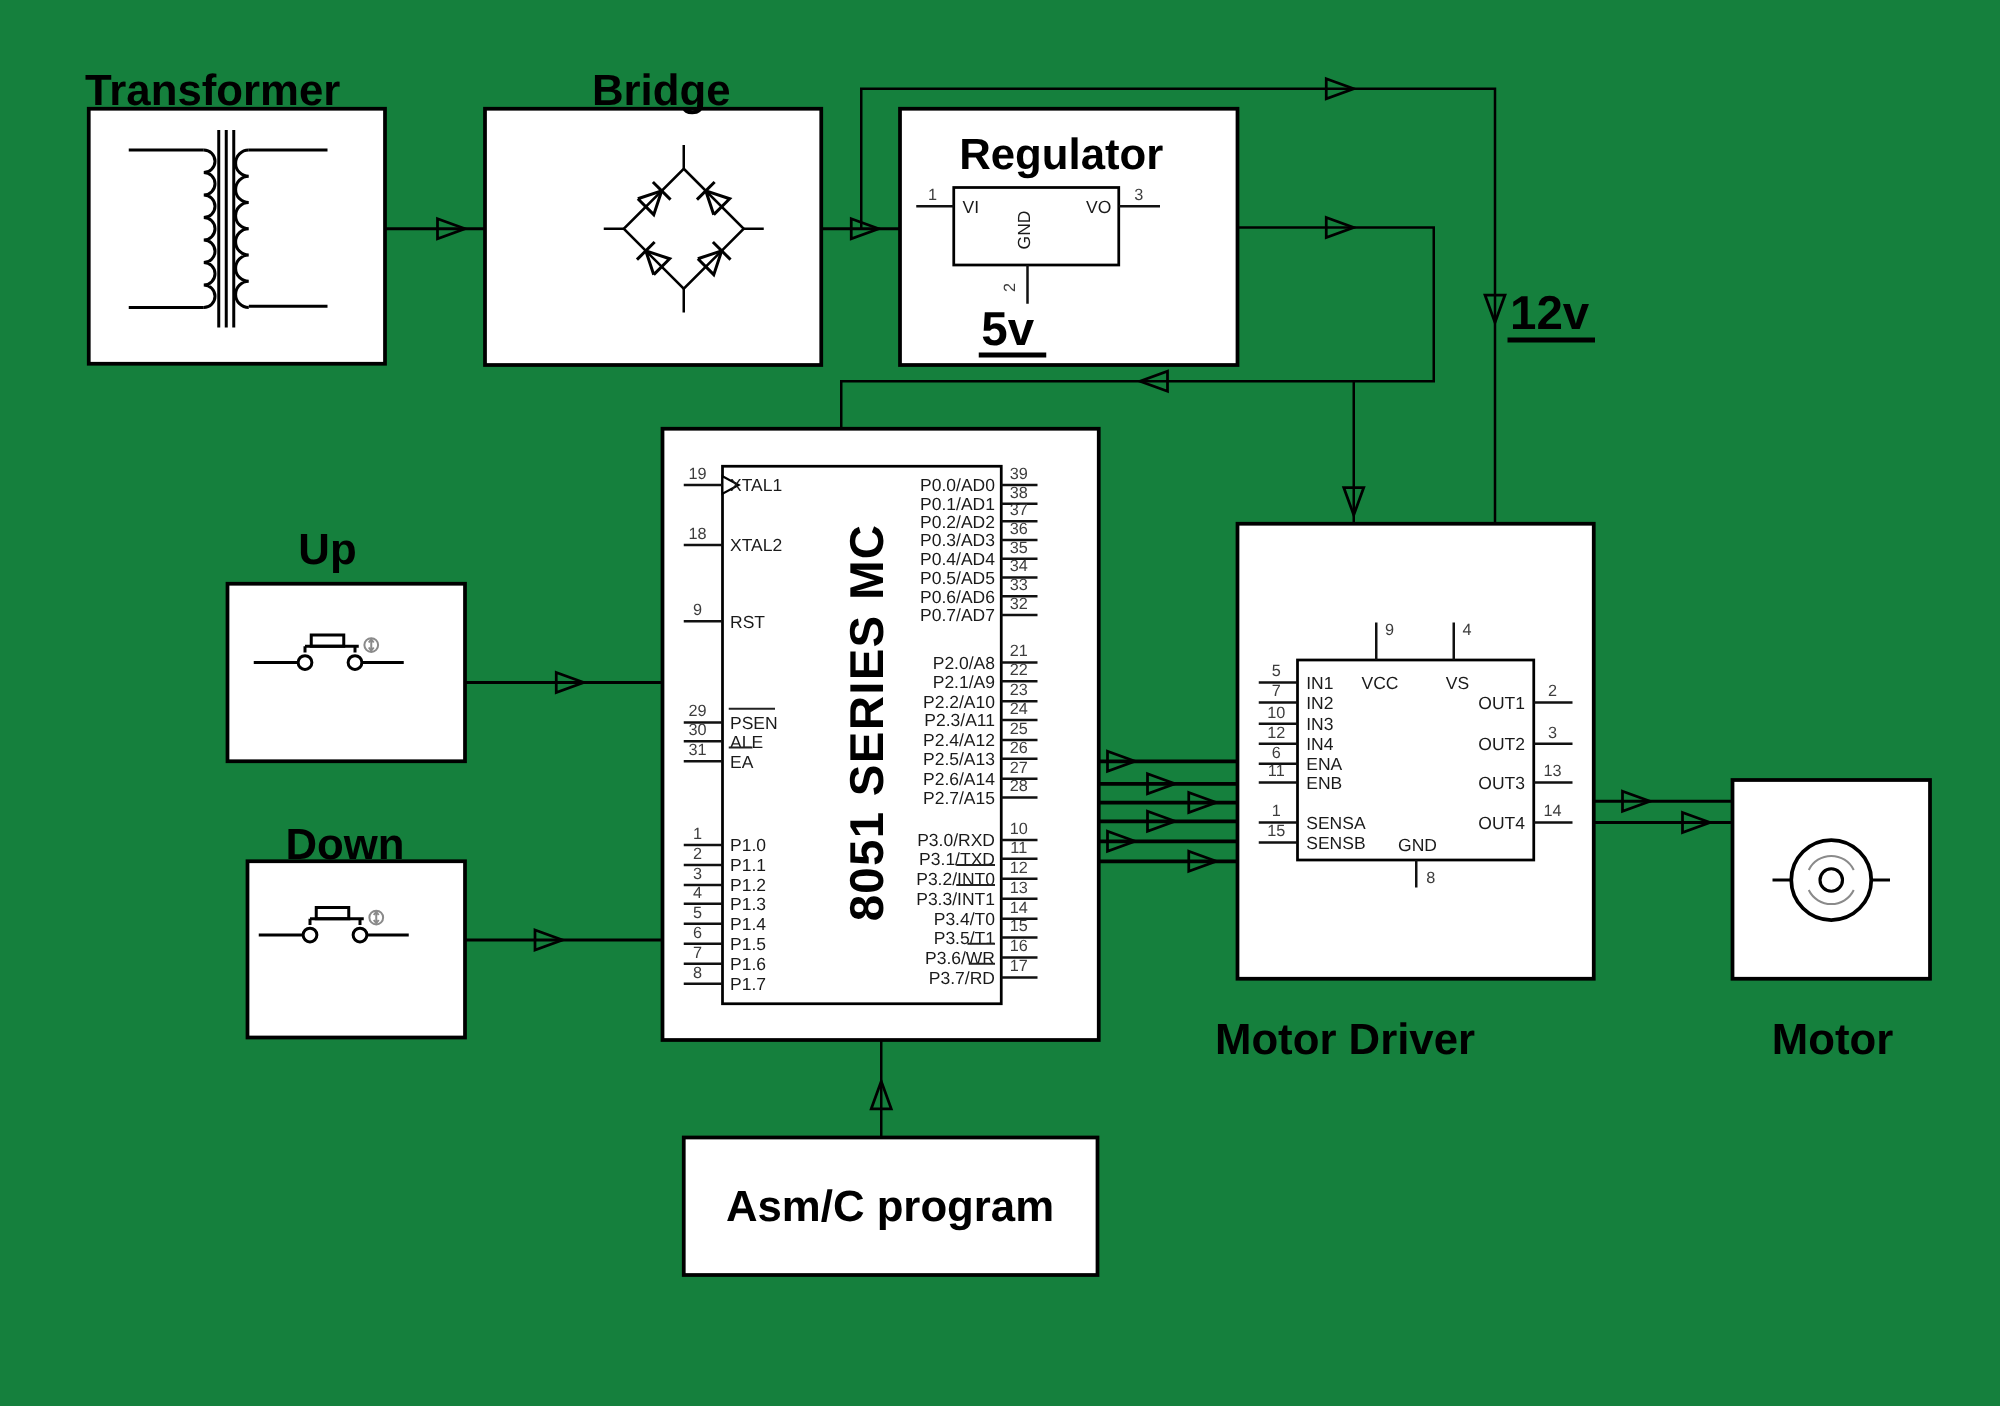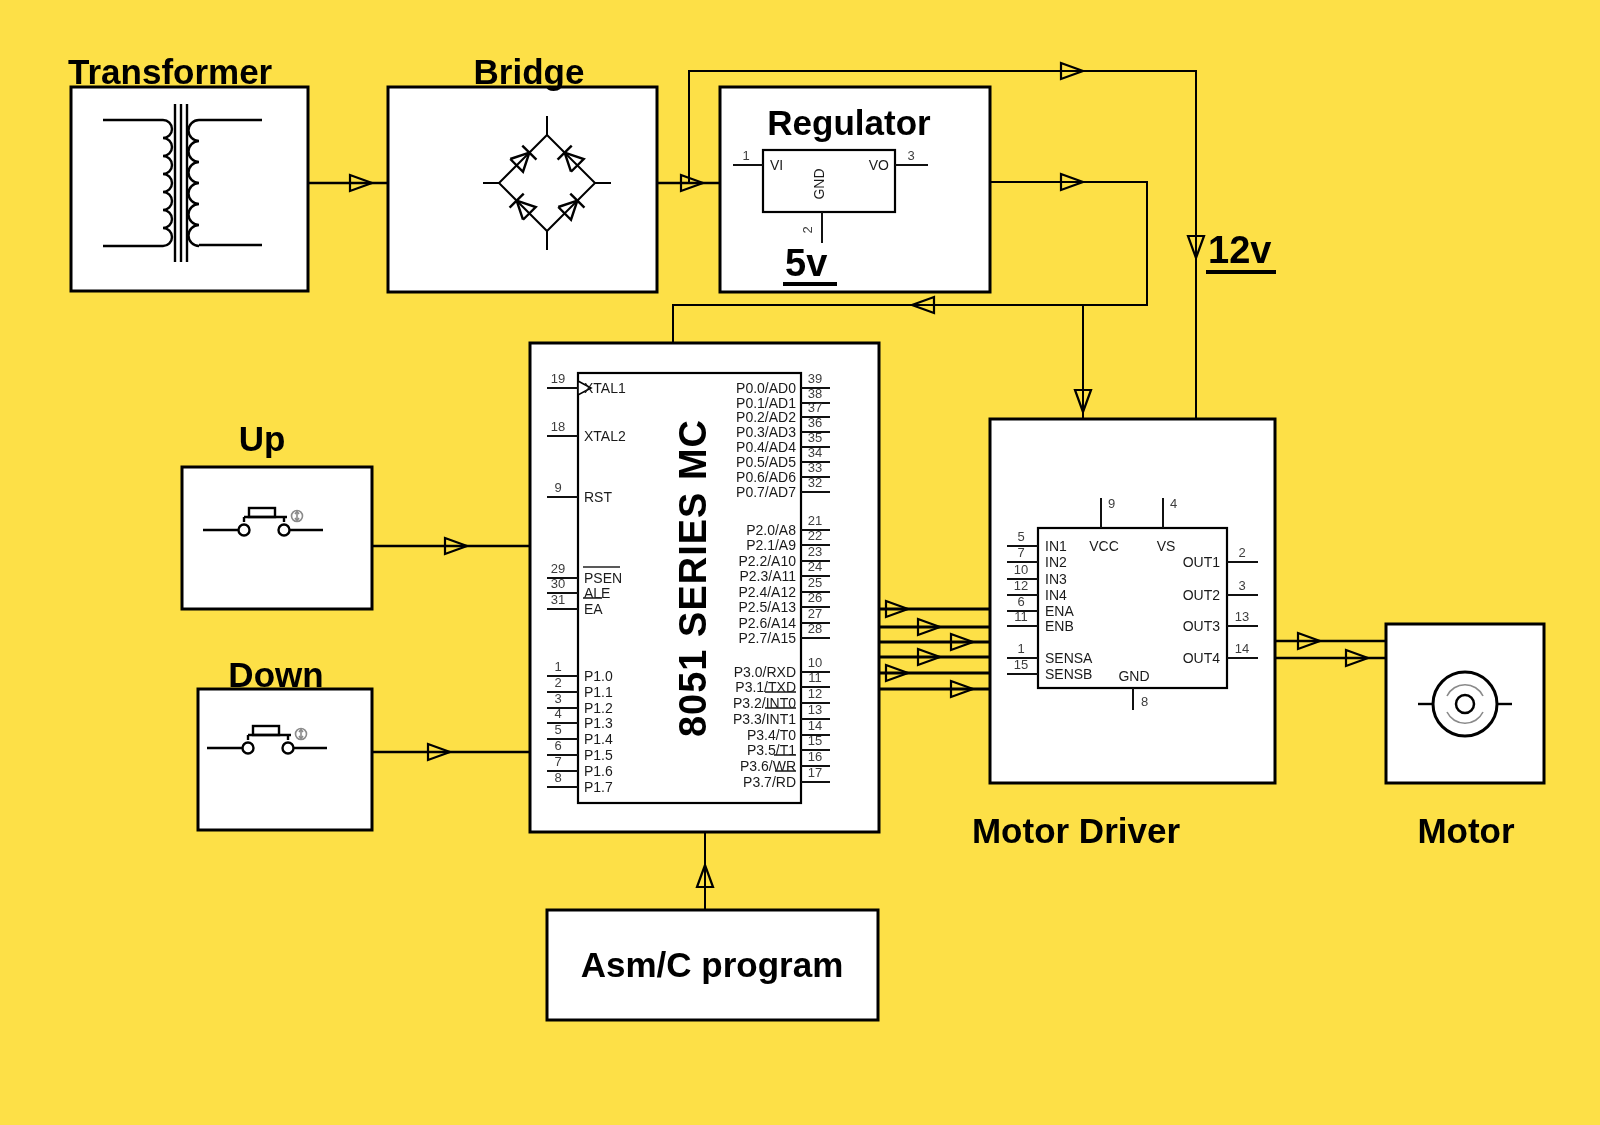--- a/index.html
+++ b/index.html
@@ -1,16 +1,16 @@
 <!DOCTYPE html>
 <html><head>
 <meta charset="utf-8">
 <style>
   html,body{margin:0;padding:0;background:#fff;}
-  .canvas{position:relative;width:1600px;height:1125px;background:#fde047;overflow:hidden;}
+  .canvas{position:relative;width:1600px;height:1125px;background:#15803d;overflow:hidden;}
   svg{display:block;}
   .box{fill:#ffffff;stroke:#000;stroke-width:3;}
   .chip{fill:#ffffff;stroke:#000;stroke-width:2.2;}
   .w2{stroke:#000;stroke-width:2;fill:none;}
   .w25{stroke:#000;stroke-width:2.5;fill:none;}
   .w3{stroke:#000;stroke-width:3;fill:none;}
   .stub{stroke:#111;stroke-width:2;fill:none;}
   .sym{stroke:#000;stroke-width:2.4;fill:none;}
   .arr{stroke:#000;stroke-width:2.2;fill:none;}
   .ovl{stroke:#222;stroke-width:1.6;}

